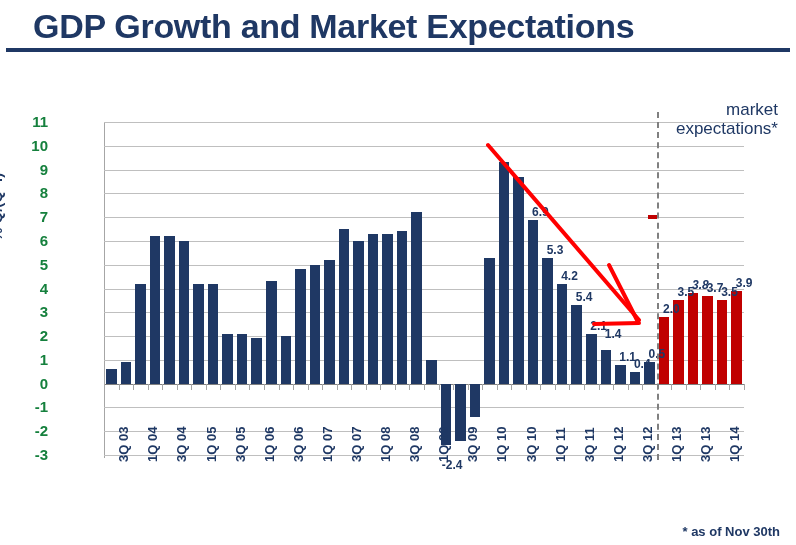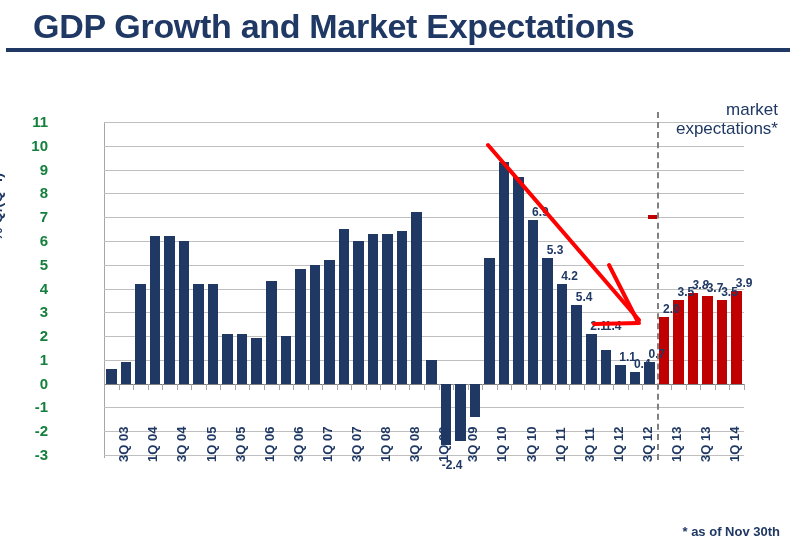--- a/index.html
+++ b/index.html
@@ -244,24 +244,24 @@
         <div class="bar forecast" style="left: 598.4px; top: 173.636px; width: 10.4727px; height: 88.0071px;"></div>
         <div class="bar forecast" style="left: 612.945px; top: 178.393px; width: 10.4727px; height: 83.25px;"></div>
         <div class="bar forecast" style="left: 627.491px; top: 168.879px; width: 10.4727px; height: 92.7643px;"></div>
       </div>
     <div id="barlabels">
         <div class="bar-label" style="left: 428.091px; top: 83.5214px;">6.9</div>
         <div class="bar-label" style="left: 442.636px; top: 121.579px;">5.3</div>
         <div class="bar-label" style="left: 457.182px; top: 147.743px;">4.2</div>
         <div class="bar-label" style="left: 471.727px; top: 169.15px;">5.4</div>
         <div class="bar-label" style="left: 486.273px; top: 197.693px;">2.1</div>
-        <div class="bar-label" style="left: 500.818px; top: 198px;">1.4</div>
+        <div class="bar-label" style="left: 500.818px; top: 206px;">1.4</div>
         <div class="bar-label" style="left: 515.364px; top: 228.614px;">1.1</div>
         <div class="bar-label" style="left: 529.909px; top: 235.75px;">0.4</div>
-        <div class="bar-label" style="left: 544.455px; top: 226.236px;">0.7</div>
+        <div class="bar-label" style="left: 544.455px; top: 226.236px;">0.5</div>
         <div class="bar-label" style="left: 559px; top: 181.043px;">2.0</div>
         <div class="bar-label" style="left: 573.545px; top: 164.393px;">3.5</div>
         <div class="bar-label" style="left: 588.091px; top: 157.257px; font-style: italic;">3.8</div>
         <div class="bar-label" style="left: 602.636px; top: 159.636px;">3.7</div>
         <div class="bar-label" style="left: 617.182px; top: 164.393px;">3.5</div>
         <div class="bar-label" style="left: 631.727px; top: 154.879px;">3.9</div>
         <div class="bar-label" style="left: 337.818px; top: 337px;">-2.4</div>
       </div>
     <div id="xticks">
         <div class="xtick" style="left: 0px; top: 261.643px;"></div>

